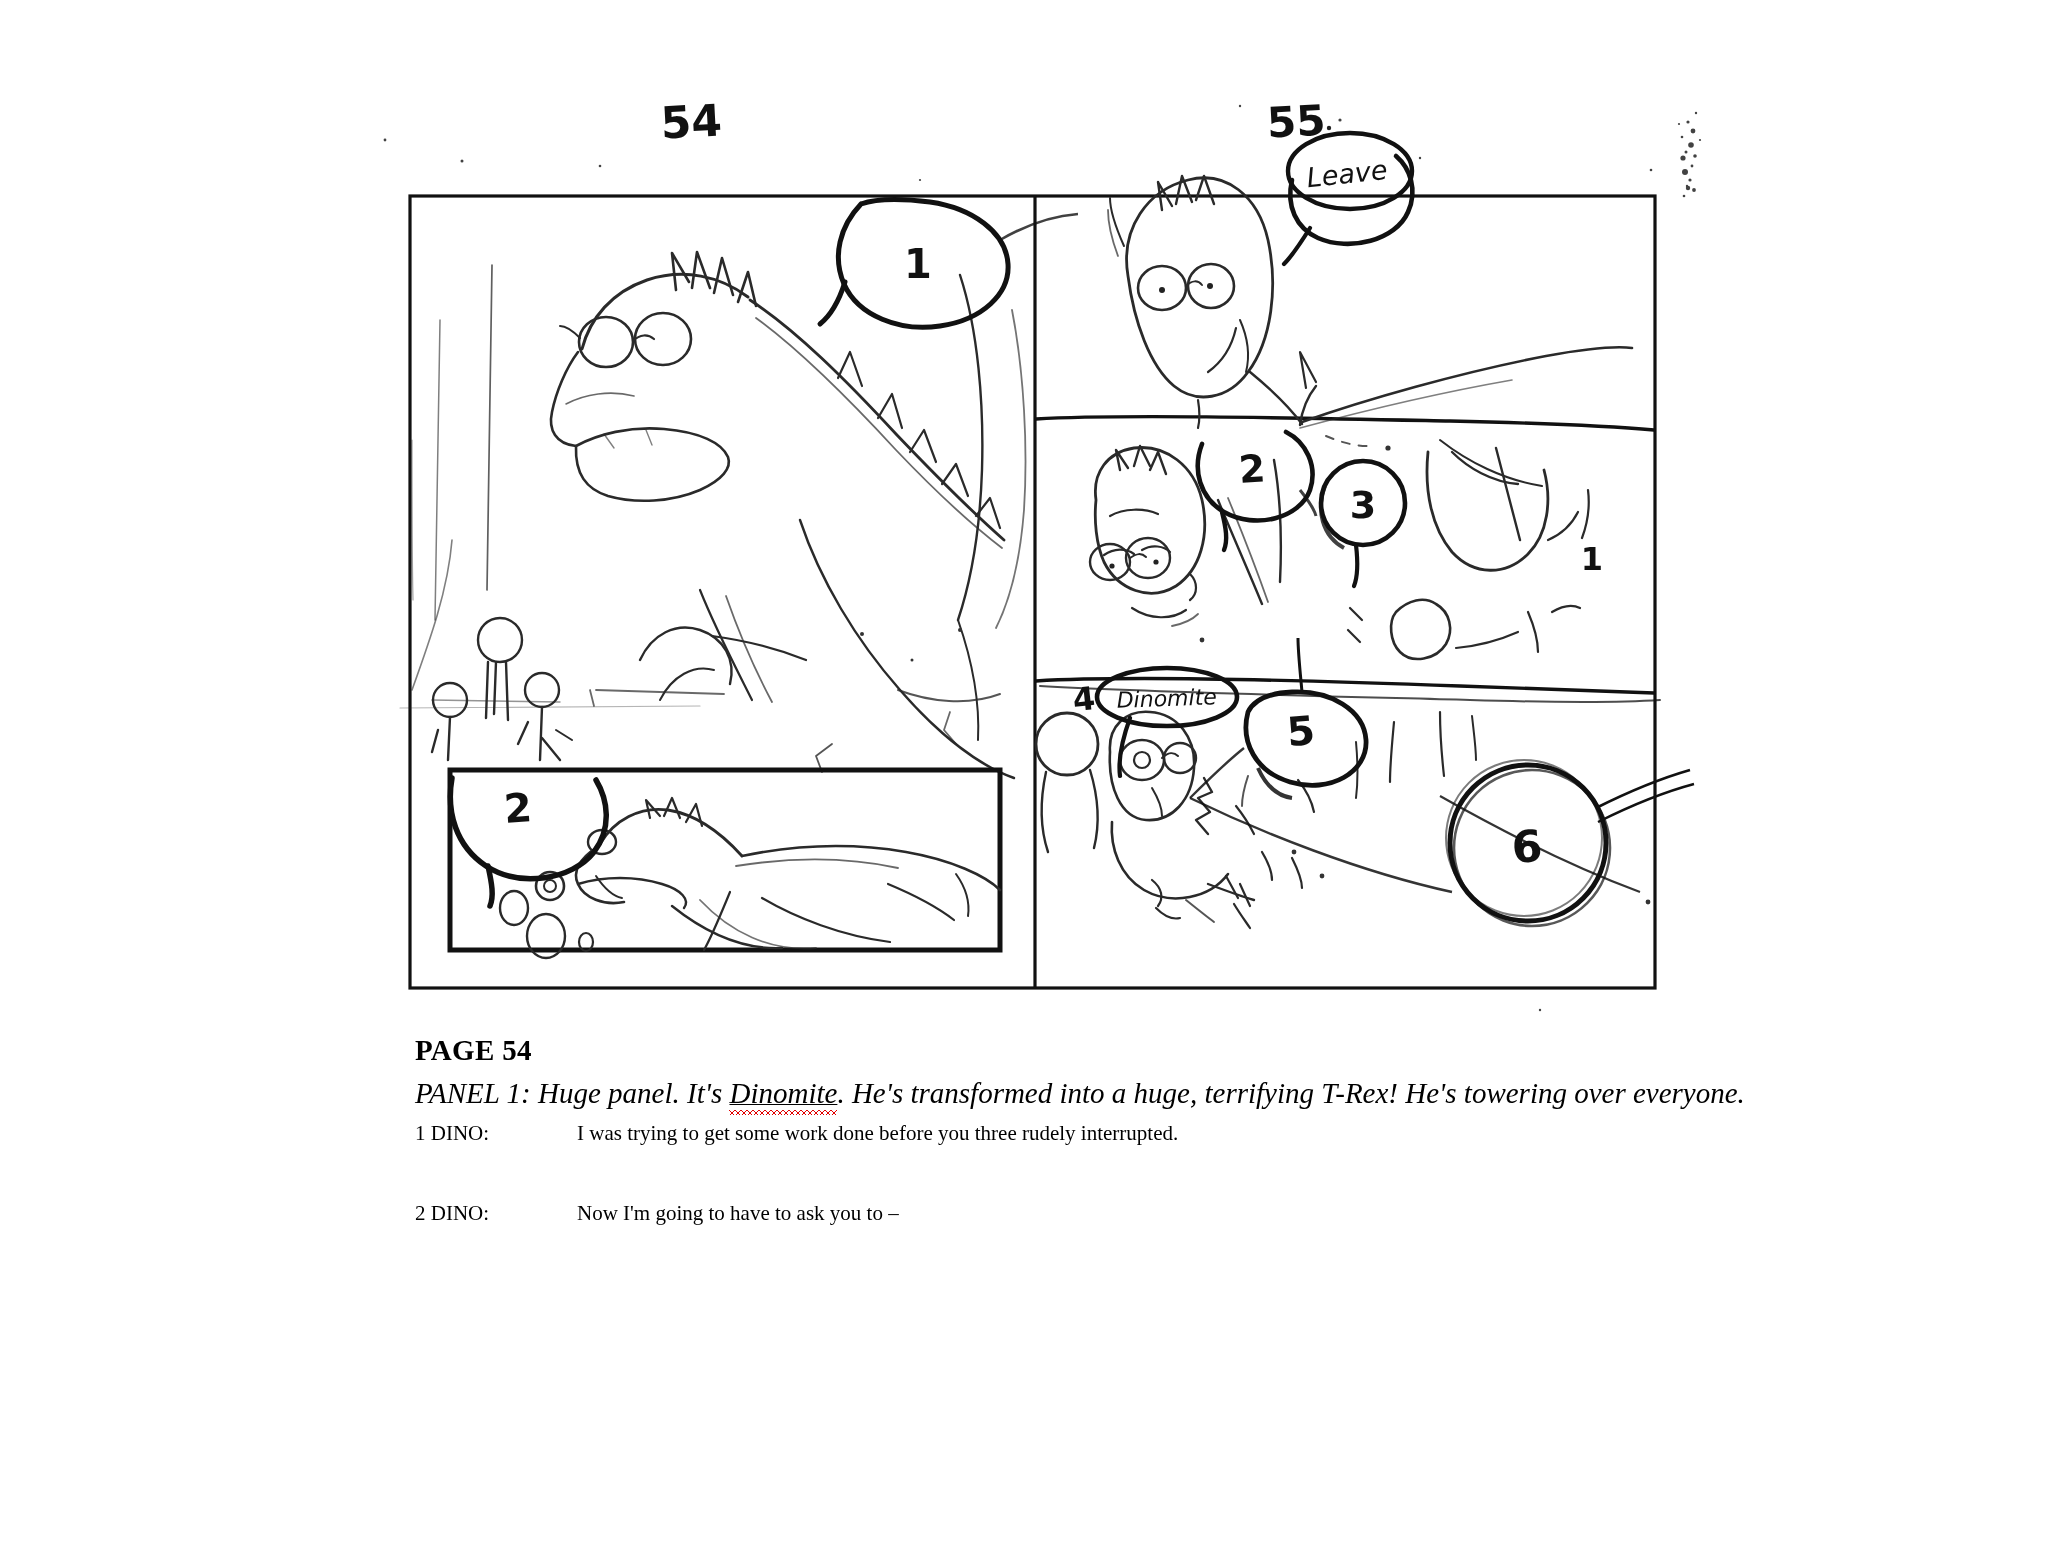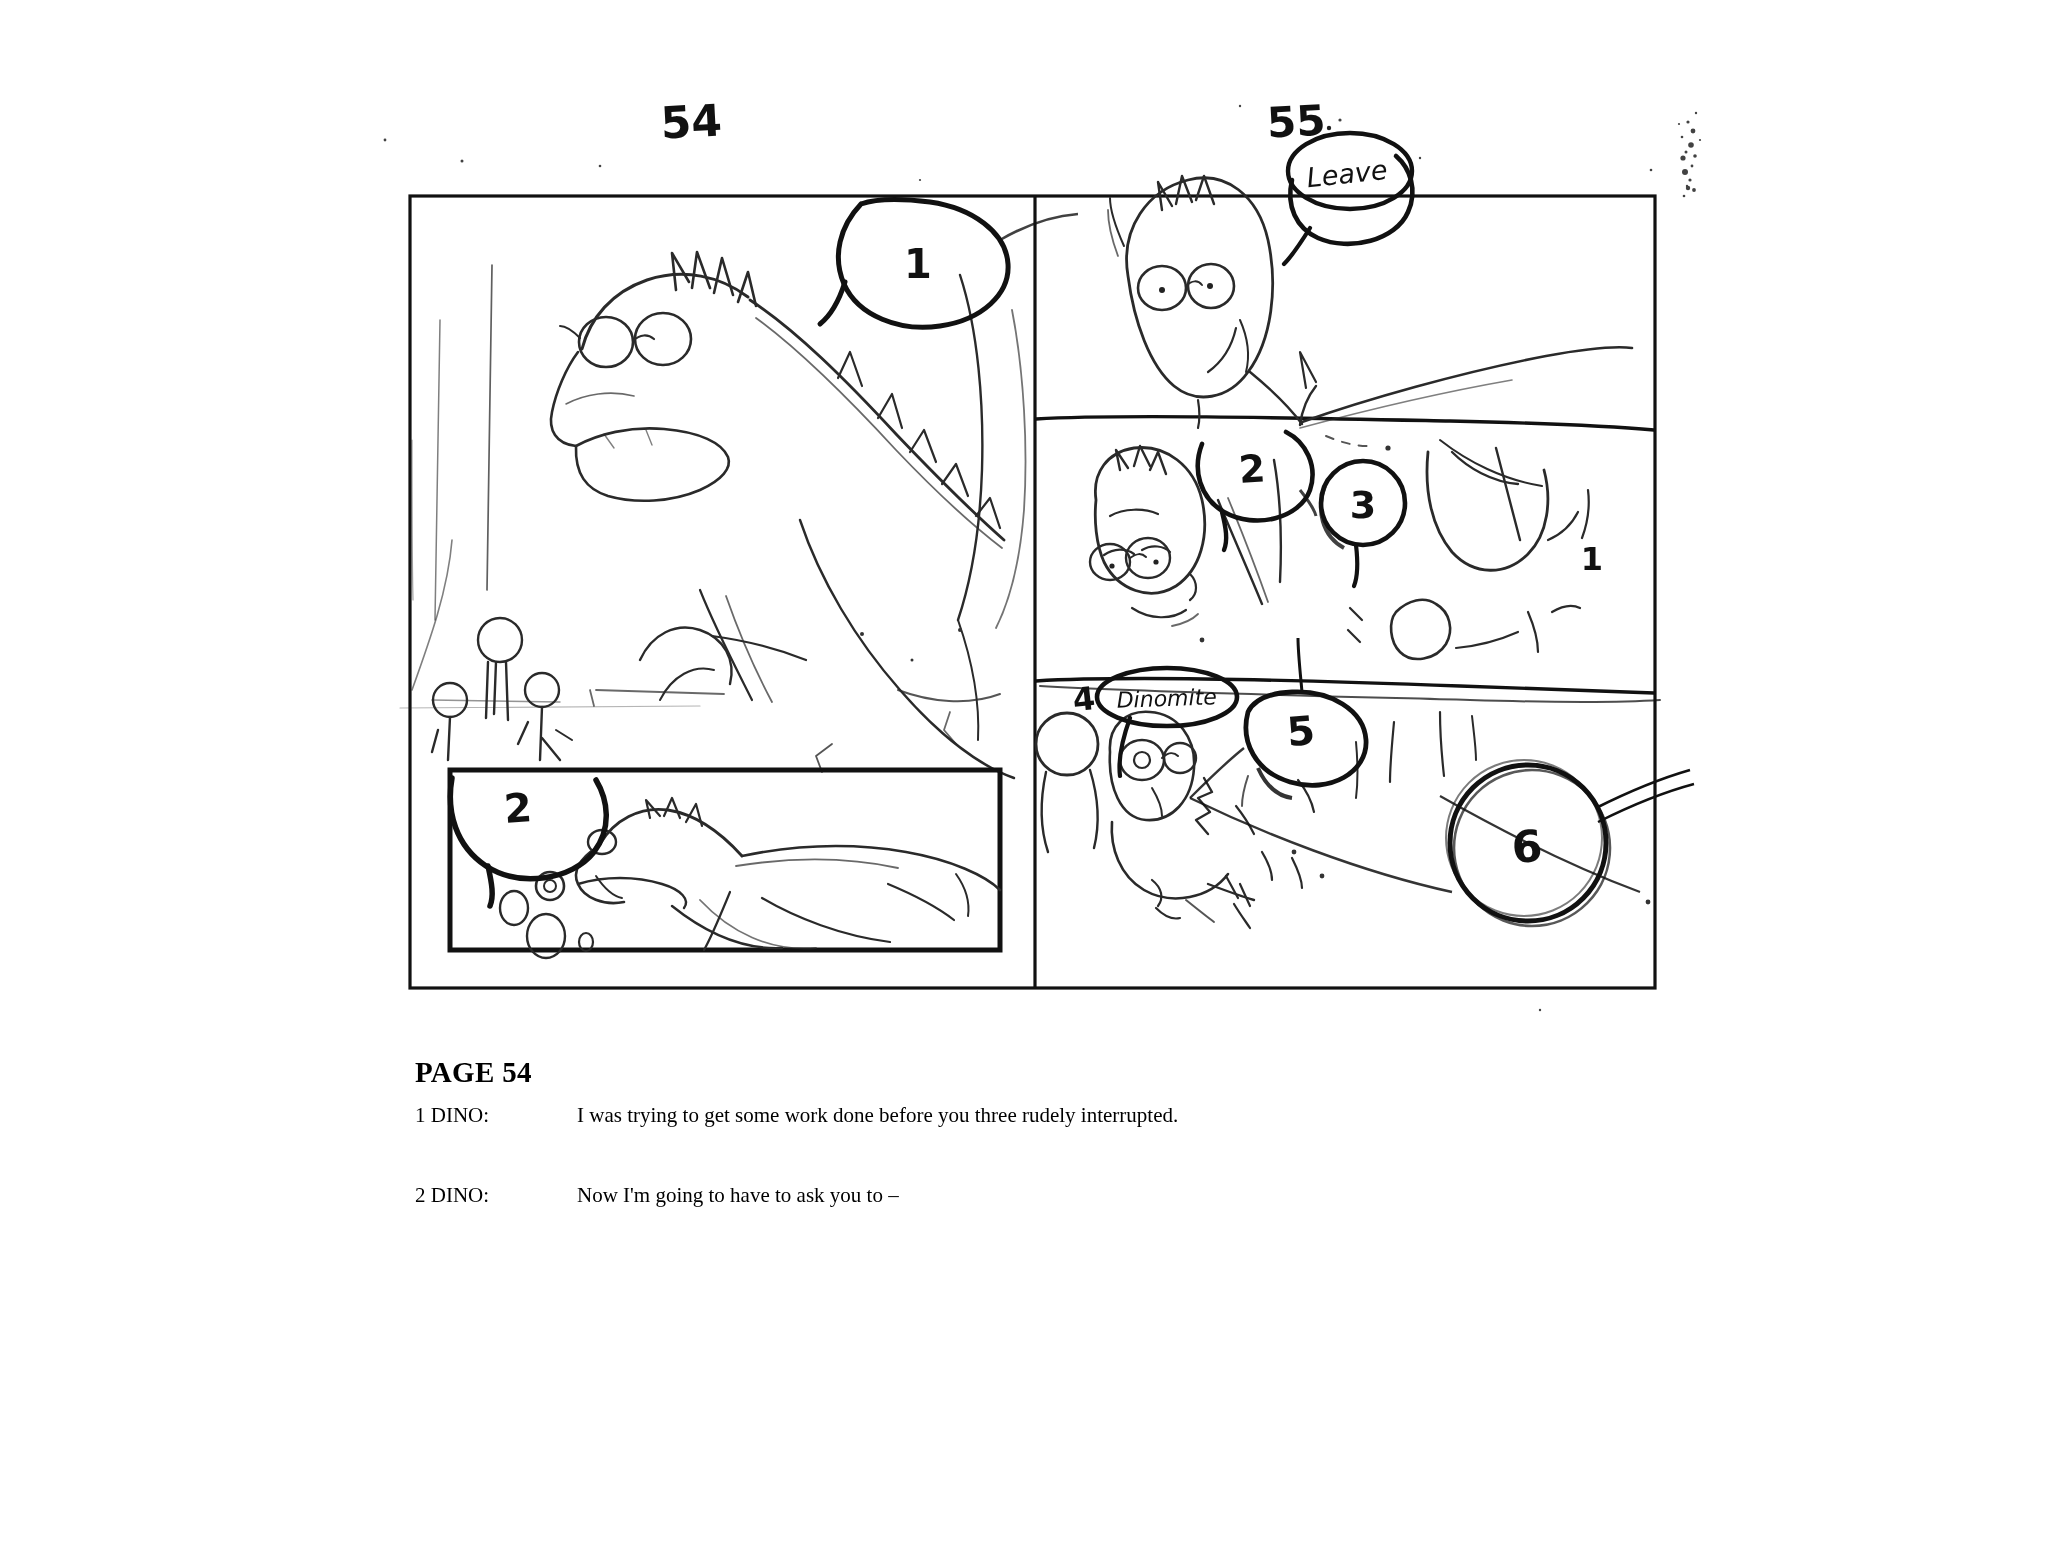--- a/index.html
+++ b/index.html
@@ -31,21 +31,21 @@
   .hand-num {
     font-family: "DejaVu Sans", sans-serif;
     font-weight: bold;
     fill: #111111;
   }
 
   
   #script {
     position: absolute;
     left: 415px;
-    top: 1052px;
+    top: 1030px;
     width: 1340px;
   }
   .page-heading {
     font-family: "Liberation Serif", serif;
     font-weight: bold;
     font-size: 29px;
     line-height: 40px;
     letter-spacing: 0.3px;
     margin: 0 0 3px 0;
   }
@@ -433,20 +433,21 @@
     </g>
     <text class="hand-num" x="1528" y="862" font-size="44" text-anchor="middle" transform="rotate(-4 1528 862)">6</text>
 
   </svg>
 </div>
 
 <div id="script">
 
   <div class="page-heading">PAGE 54</div>
 
+  <p class="panel-desc"><span>PANEL 1:</span><span> Huge panel. It's </span><span class="spellcheck">Dinomite</span><span>. He's transformed into a huge, terrifying T-Rex! He's towering over everyone.</span></p>
 
   <p class="dialogue-line"><span class="cue">1 DINO:</span><span>I was trying to get some work done before you three rudely interrupted.</span></p>
 
   <div class="gap"></div>
 
 
   <p class="dialogue-line"><span class="cue">2 DINO:</span><span>Now I'm going to have to ask you to –</span></p>
 
 </div>
 

